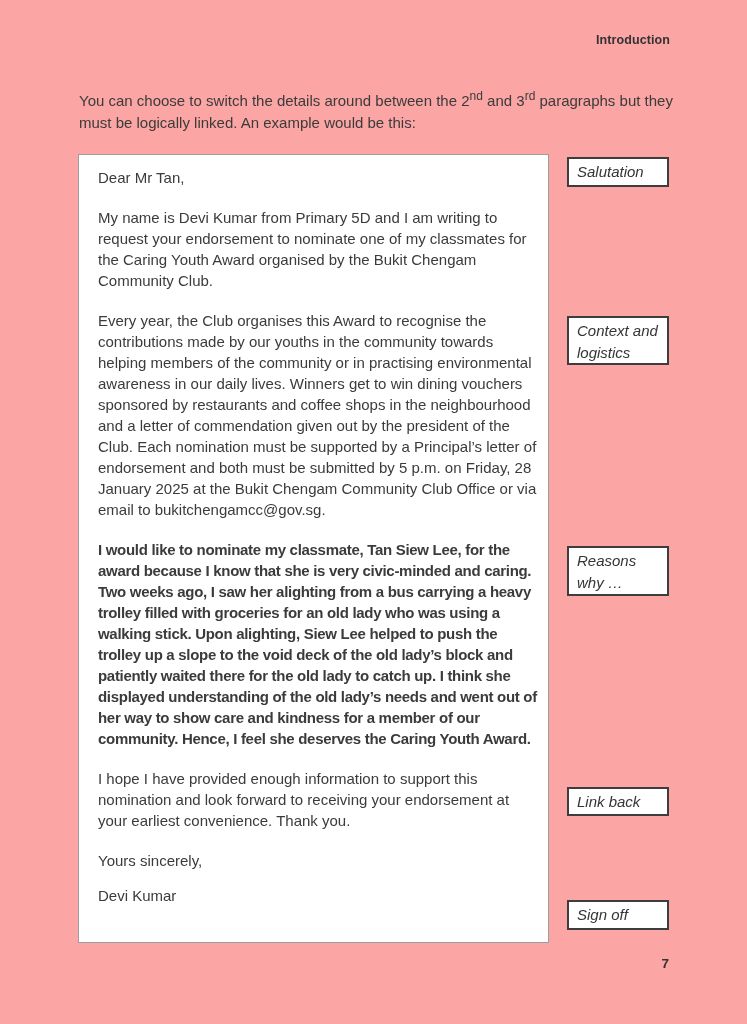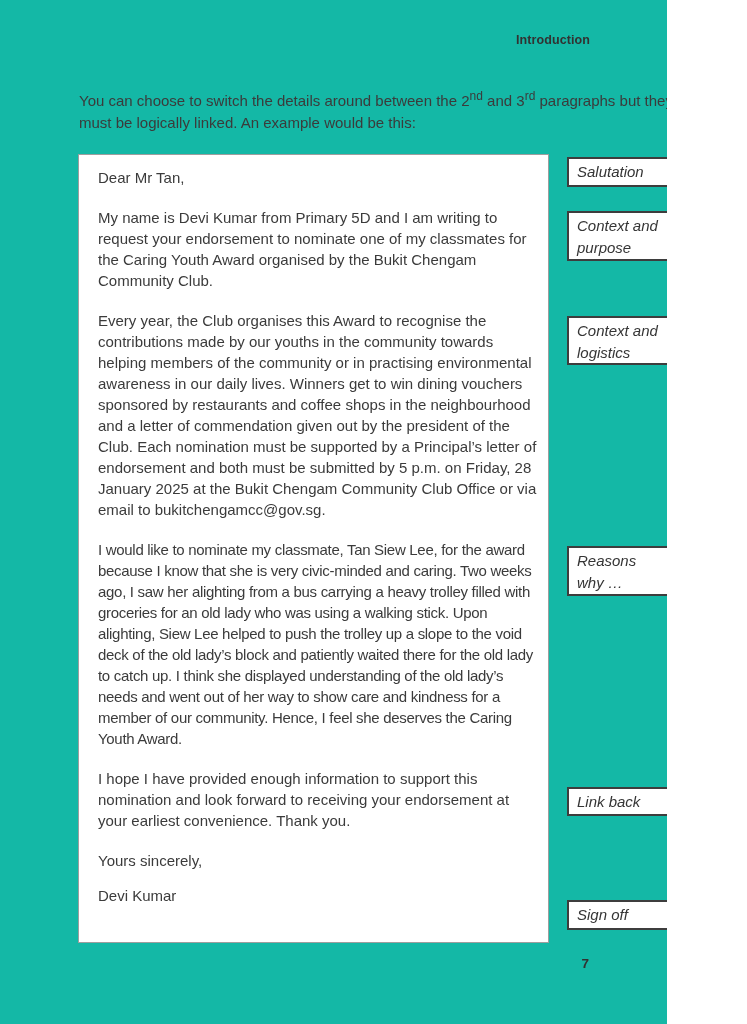--- a/index.html
+++ b/index.html
@@ -2,23 +2,23 @@
 <html><head>
 <meta charset="utf-8">
 <style>
   html, body {
     margin: 0;
     padding: 0;
     background: #ffffff;
   }
   .page {
     position: relative;
-    width: 667px;
+    width: 747px;
     height: 1024px;
-    background: #14b8a6;
+    background: #fca5a5;
     font-family: "Liberation Sans", "DejaVu Sans", sans-serif;
     color: #3b3b3b;
     overflow: hidden;
   }
   .running-head {
     position: absolute;
     top: 33px;
     right: 77px;
     font-size: 12.5px;
     font-weight: bold;
@@ -52,20 +52,21 @@
     background: #ffffff;
   }
   .letter-box p {
     margin: 0 0 19px 0;
     font-size: 15px;
     line-height: 21px;
     color: #3b3b3b;
   }
   .letter-box p.condensed {
     letter-spacing: -0.3px;
+    font-weight: bold;
   }
   .letter-box p.closing {
     margin-bottom: 14px;
   }
   .letter-box p.signature {
     margin-bottom: 0;
   }
   .label-box {
     position: absolute;
     left: 567px;
@@ -107,21 +108,20 @@
     <p class="salutation">Dear Mr Tan,</p>
     <p>My name is Devi Kumar from Primary 5D and I am writing to request your endorsement to nominate one of my classmates for the Caring Youth Award organised by the Bukit Chengam Community Club.</p>
     <p>Every year, the Club organises this Award to recognise the contributions made by our youths in the community towards helping members of the community or in practising environmental awareness in our daily lives. Winners get to win dining vouchers sponsored by restaurants and coffee shops in the neighbourhood and a letter of commendation given out by the president of the Club. Each nomination must be supported by a Principal’s letter of endorsement and both must be submitted by 5 p.m. on Friday, 28 January 2025 at the Bukit Chengam Community Club Office or via email to bukitchengamcc@gov.sg.</p>
     <p class="condensed">I would like to nominate my classmate, Tan Siew Lee, for the award because I know that she is very civic-minded and caring. Two weeks ago, I saw her alighting from a bus carrying a heavy trolley filled with groceries for an old lady who was using a walking stick. Upon alighting, Siew Lee helped to push the trolley up a slope to the void deck of the old lady’s block and patiently waited there for the old lady to catch up. I think she displayed understanding of the old lady’s needs and went out of her way to show care and kindness for a member of our community. Hence, I feel she deserves the Caring Youth Award.</p>
     <p>I hope I have provided enough information to support this nomination and look forward to receiving your endorsement at your earliest convenience. Thank you.</p>
     <p class="closing">Yours sincerely,</p>
     <p class="signature">Devi Kumar</p>
   </div>
 
   <div class="label-box lb-1">Salutation</div>
-  <div class="label-box lb-2">Context and purpose</div>
   <div class="label-box lb-3">Context and logistics</div>
   <div class="label-box lb-4">Reasons why …</div>
   <div class="label-box lb-5">Link back</div>
   <div class="label-box lb-6">Sign off</div>
 
   <div class="page-number">7</div>
 
 </div>
 
 </body></html>

